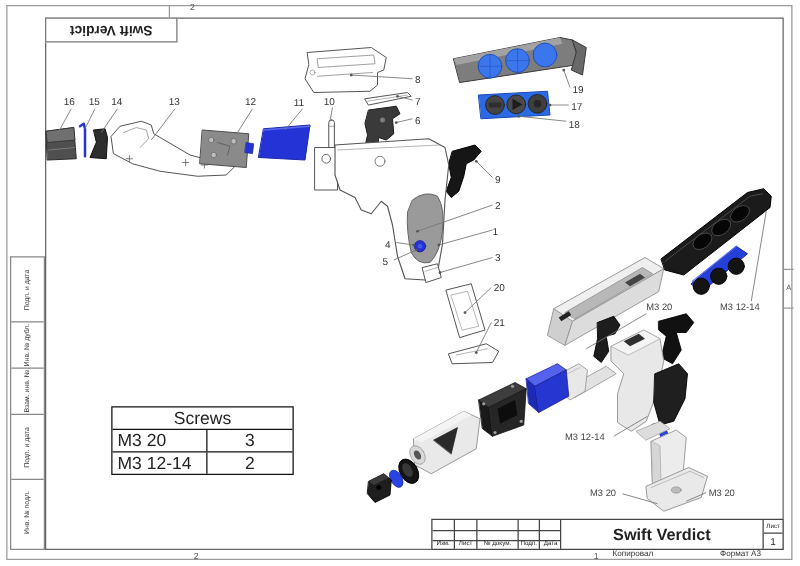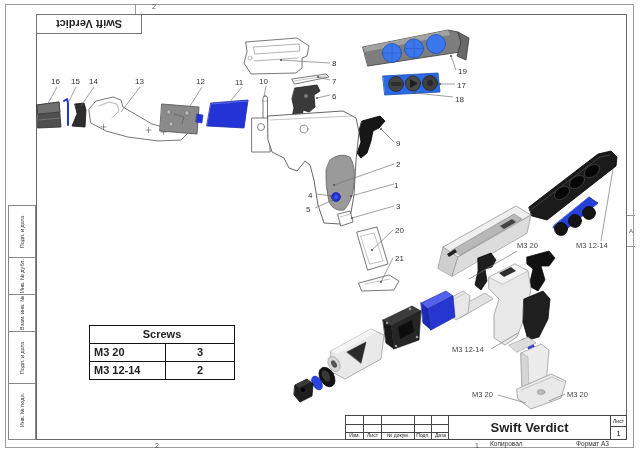--- a/index.html
+++ b/index.html
@@ -16,21 +16,21 @@
                  border:1px solid #777;box-sizing:border-box;display:flex;
                  align-items:center;justify-content:center;background:#fff;}
   .rot-title-box span{transform:rotate(180deg);font-weight:bold;font-size:11px;white-space:nowrap;}
   .stamp{position:absolute;left:8px;top:205px;width:28px;height:235px;
          border:1px solid #888;box-sizing:border-box;background:#fff;}
   .stamp-cell{box-sizing:border-box;border-bottom:1px solid #888;display:flex;
               align-items:center;justify-content:center;overflow:visible;}
   .stamp-cell:last-child{border-bottom:none;}
   .stamp-cell span{transform:rotate(-90deg);white-space:nowrap;font-size:5.5px;color:#333;}
   .screws{position:absolute;left:89px;top:325px;width:144px;border:1.6px solid #111;
-          background:#fff;font-weight:bold;font-size:11px;box-sizing:content-box;}
+          background:#fff;font-weight:normal;font-size:14px;box-sizing:content-box;}
   .s-head{height:17px;line-height:17px;text-align:center;border-bottom:1.6px solid #111;}
   .s-row{display:flex;height:17px;line-height:17px;}
   .s-row + .s-row{border-top:1.6px solid #111;}
   .s-name{width:71px;padding-left:4px;border-right:1.6px solid #111;}
   .s-qty{flex:1;text-align:center;}
   .tblock{position:absolute;left:345px;top:415px;width:282px;height:25px;
           border:1px solid #444;box-sizing:border-box;display:flex;background:#fff;}
   .tb-left{position:relative;width:103px;border-right:1px solid #444;box-sizing:border-box;}
   .tb-hline{position:absolute;left:0;right:0;height:0;border-top:1px solid #444;}
   .tb-col{position:absolute;top:0;bottom:0;border-right:1px solid #444;box-sizing:border-box;

